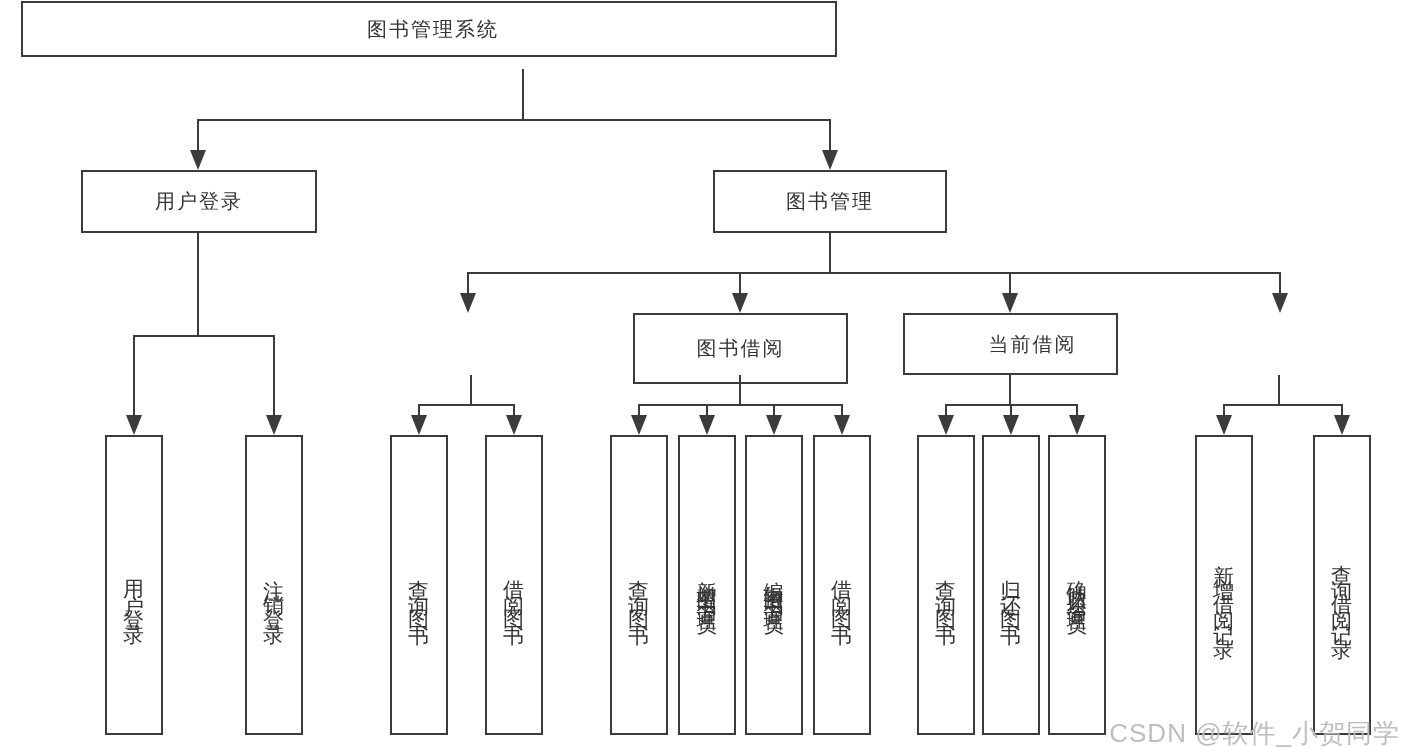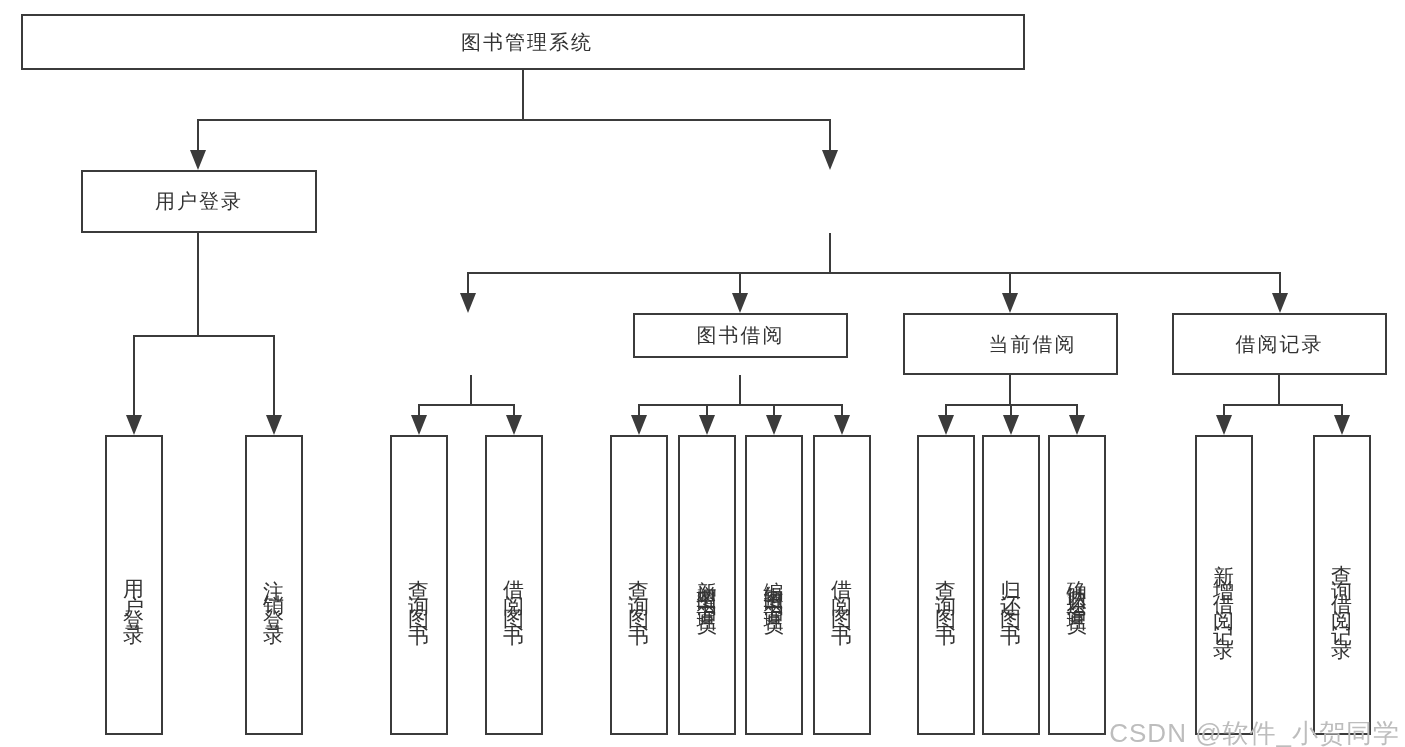--- a/index.html
+++ b/index.html
@@ -29,61 +29,61 @@
   .watermark {
     position:absolute; top:716px; right:5px; font-size:26px;
     color:var(--watermark); letter-spacing:1px; z-index:5; white-space:nowrap;
   }
 </style>
 </head>
 <body>
 
 <div class="canvas">
 
-  <div class="box" style="left:21px;top:14px;width:1004px;height:56px;padding-left:8px;">
+  <div class="box" style="left:21px;top:1px;width:816px;height:56px;padding-left:8px;">
     <span>图书管理系统</span>
   </div>
 
   <div class="vline" style="left:522px;top:69px;height:52px;"></div>
   <div class="hline" style="left:197px;top:119px;width:634px;"></div>
   <div class="vline" style="left:197px;top:119px;height:33px;"></div>
   <div class="arrow" style="left:190px;top:150px;"></div>
   <div class="vline" style="left:829px;top:119px;height:33px;"></div>
   <div class="arrow" style="left:822px;top:150px;"></div>
 
   <div class="box" style="left:81px;top:170px;width:236px;height:63px;">
     <span>用户登录</span>
+  </div>
+  <div class="box" style="left:713px;top:170px;width:234px;height:63px;">
+    <span>图书管理</span>
   </div>
 
   <div class="vline" style="left:197px;top:233px;height:104px;"></div>
   <div class="hline" style="left:133px;top:335px;width:142px;"></div>
   <div class="vline" style="left:133px;top:335px;height:81px;"></div>
   <div class="arrow" style="left:126px;top:415px;"></div>
   <div class="vline" style="left:273px;top:335px;height:81px;"></div>
   <div class="arrow" style="left:266px;top:415px;"></div>
 
   <div class="vline" style="left:829px;top:233px;height:41px;"></div>
   <div class="hline" style="left:467px;top:272px;width:814px;"></div>
   <div class="vline" style="left:467px;top:272px;height:23px;"></div>
   <div class="arrow" style="left:460px;top:293px;"></div>
   <div class="vline" style="left:739px;top:272px;height:23px;"></div>
   <div class="arrow" style="left:732px;top:293px;"></div>
   <div class="vline" style="left:1009px;top:272px;height:23px;"></div>
   <div class="arrow" style="left:1002px;top:293px;"></div>
   <div class="vline" style="left:1279px;top:272px;height:23px;"></div>
   <div class="arrow" style="left:1272px;top:293px;"></div>
 
-  <div class="box" style="left:633px;top:313px;width:215px;height:45px;">
+  <div class="box" style="left:633px;top:313px;width:215px;height:71px;">
     <span>图书借阅</span>
   </div>
   <div class="box" style="left:903px;top:313px;width:215px;height:62px;padding-left:44px;">
     <span>当前借阅</span>
-  </div>
-  <div class="box" style="left:1172px;top:313px;width:215px;height:62px;">
-    <span>借阅记录</span>
   </div>
 
   <div class="vline" style="left:470px;top:375px;height:31px;"></div>
   <div class="hline" style="left:418px;top:404px;width:97px;"></div>
   <div class="vline" style="left:418px;top:404px;height:13px;"></div>
   <div class="arrow" style="left:411px;top:415px;"></div>
   <div class="vline" style="left:513px;top:404px;height:13px;"></div>
   <div class="arrow" style="left:506px;top:415px;"></div>
 
   <div class="vline" style="left:739px;top:375px;height:31px;"></div>

